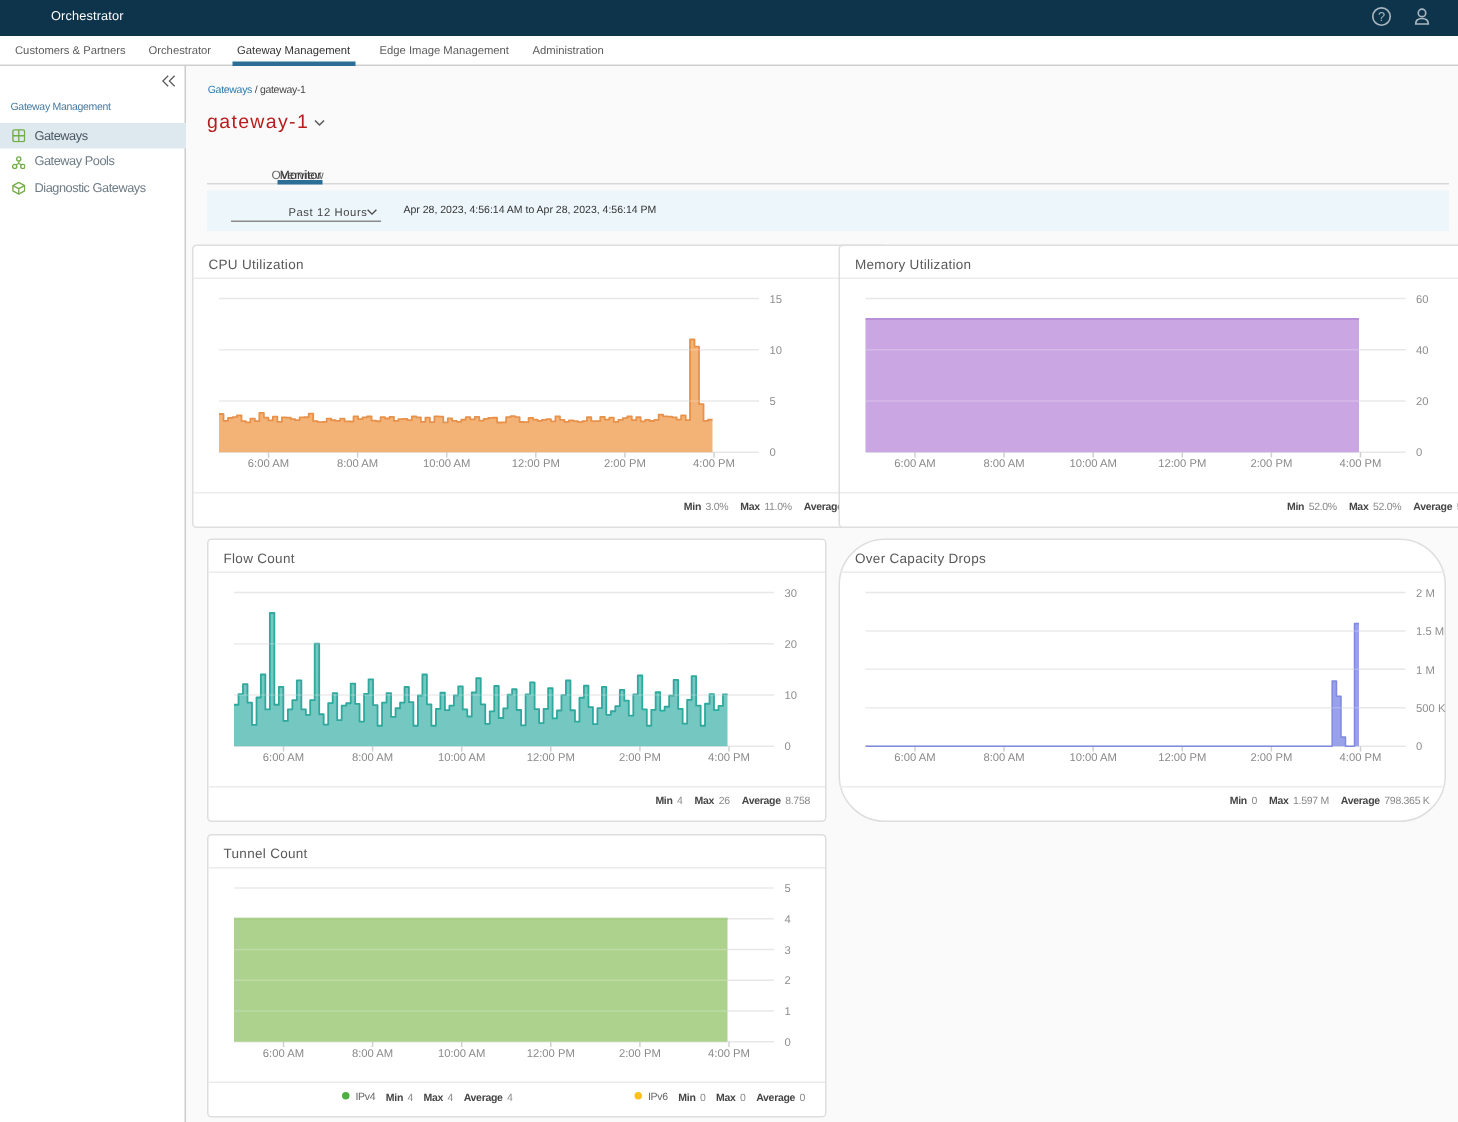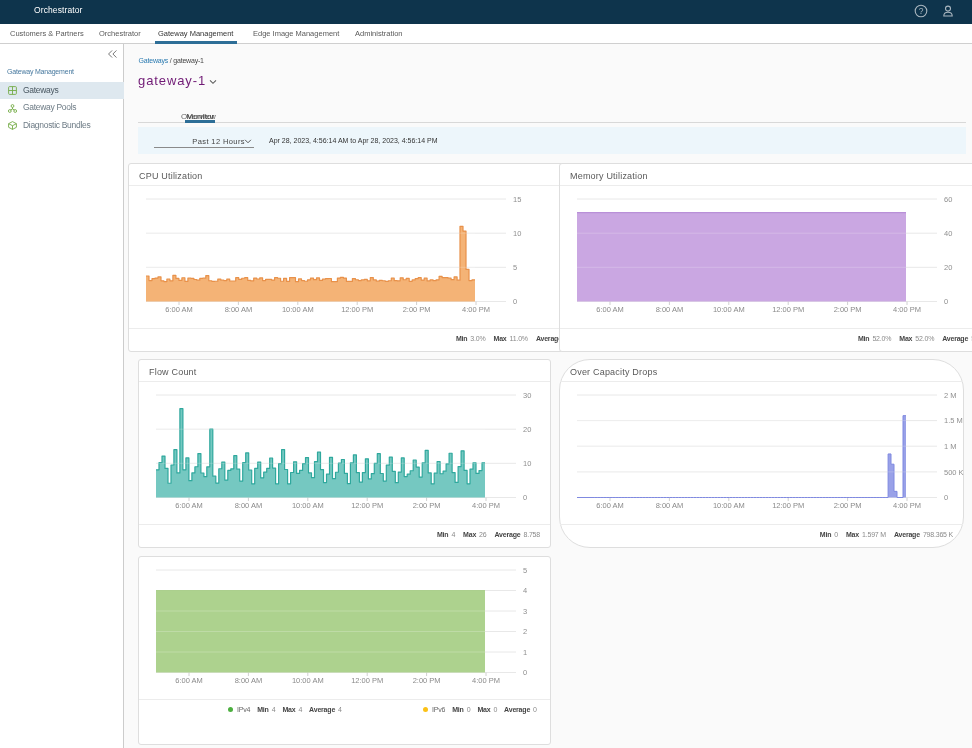--- a/index.html
+++ b/index.html
@@ -14,21 +14,21 @@
 .sidebar { position:absolute; left:0; top:44px; width:124px; height:704px; background:#fff; border-right:1px solid #ccc; }
 .collapse { position:absolute; left:107px; top:5px; }
 .snavtitle { position:absolute; left:7px; top:24px; font-size:7px; font-weight:400; color:#47799f; letter-spacing:-0.2px; }
 .sitem { position:absolute; left:0; width:124px; height:17px; font-size:8.5px; letter-spacing:-0.3px; color:#6d7b85; }
 .sitem.sel { background:#dee8ef; color:#495761; }
 .sitem .txt { position:absolute; left:23px; top:2.5px; }
 .sitem svg { position:absolute; left:7.5px; top:4px; }
 .content { position:absolute; left:125px; top:44px; width:847px; height:704px; background:#fafafa; }
 .bc { position:absolute; left:138.5px; top:56.5px; font-size:7px; letter-spacing:-0.2px; color:#454545; }
 .bc a { color:#2a7ab0; text-decoration:none; }
-.title { position:absolute; left:138px; top:72.5px; font-size:13px; font-weight:400; color:#701a75; letter-spacing:0.9px; }
+.title { position:absolute; left:138px; top:72.5px; font-size:13px; font-weight:400; color:#b91c1c; letter-spacing:0.9px; }
 .tabs { position:absolute; left:138px; top:111.5px; font-size:8px; }
 .tab1 { position:absolute; left:1px; top:0; color:#666; letter-spacing:0.2px;margin-left:42px; }
 .tab2 { position:absolute; left:48.5px; top:0; color:#333; letter-spacing:0.2px; }
 .tabline { position:absolute; left:138px; top:122px; width:828px; height:1px; background:#d8d8d8; }
 .muline { position:absolute; left:185px; top:120px; width:30px; height:3px; background:#2d6e97; }
 .timebar { position:absolute; left:138px; top:127px; width:828px; height:27px; background:#edf6fb; }
 .trange { position:absolute; left:16px; top:0; width:100px; height:20.5px; border-bottom:1px solid #8a8a8a; }
 .trange .t { position:absolute; left:3px; width:88px; text-align:right; top:10px; font-size:7.5px; letter-spacing:0.4px; color:#444; }
 .tdate { position:absolute; left:131px; top:9.5px; font-size:7px; color:#333; letter-spacing:0px; }
 .card { position:absolute; height:189px; background:#fff; border:1px solid #dedede; border-radius:3px; }
@@ -91,21 +91,21 @@
       </svg>
     <span class="txt">Gateway Pools</span>
   </div>
   <div class="sitem" style="top:73px">
     <svg width="9" height="9" viewBox="0 0 9 9">
         <g fill="none" stroke="#74ac46" stroke-width="0.9" stroke-linejoin="round">
       <path d="M 4.5 0.6 L 8.4 2.7 L 8.4 6.3 L 4.5 8.4 L 0.6 6.3 L 0.6 2.7 Z"></path>
       <path d="M 0.6 2.7 L 4.5 4.7 L 8.4 2.7 M 4.5 4.7 L 4.5 8.4"></path>
         </g>
       </svg>
-    <span class="txt">Diagnostic Bundles</span>
+    <span class="txt">Diagnostic Gateways</span>
   </div>
 </div>
 <div class="content"></div>
 <div class="bc"><a>Gateways</a> / gateway-1</div>
 <div class="title">gateway-1<svg width="8" height="6" viewBox="0 0 9 7" style="position:absolute;left:71px;top:6.5px">
       <path d="M 1 1.5 L 4.5 5 L 8 1.5" fill="none" stroke="#5a5a5a" stroke-width="1.2"></path>
     </svg></div>
 <div class="tabs">
     <span class="tab1">Overview</span>
     <span class="tab2">Monitor</span>
@@ -254,20 +254,21 @@
         <line x1="17.0" y1="38.6" x2="346.0" y2="38.6" stroke="#ffffff" stroke-opacity="0.22" stroke-width="1"></line>
         <line x1="17.0" y1="64.2" x2="346.0" y2="64.2" stroke="#ffffff" stroke-opacity="0.22" stroke-width="1"></line>
         <line x1="17.0" y1="89.9" x2="346.0" y2="89.9" stroke="#ffffff" stroke-opacity="0.22" stroke-width="1"></line>
       </svg>
     </div>
     <div class="cfoot">
       <div class="fstats"><span class="fk">Min</span><span class="fv">0</span><span class="fk">Max</span><span class="fv">1.597 M</span><span class="fk">Average</span><span class="fv">798.365 K</span></div>
     </div>
   </div>
 <div class="card" style="left:138px;top:556px;width:413px;">
+    <div class="chead">Tunnel Count</div>
     <div class="cbody">
       <svg width="413" height="142" viewBox="0 0 413 142" style="display:block">
         <line x1="17.0" y1="13.0" x2="377.0" y2="13.0" stroke="#e8e8e8" stroke-width="1"></line>
         <text x="384.0" y="15.8" font-size="7.5" fill="#8f8f8f">5</text>
         <line x1="17.0" y1="33.5" x2="377.0" y2="33.5" stroke="#e8e8e8" stroke-width="1"></line>
         <text x="384.0" y="36.3" font-size="7.5" fill="#8f8f8f">4</text>
         <line x1="17.0" y1="54.0" x2="377.0" y2="54.0" stroke="#e8e8e8" stroke-width="1"></line>
         <text x="384.0" y="56.8" font-size="7.5" fill="#8f8f8f">3</text>
         <line x1="17.0" y1="74.5" x2="377.0" y2="74.5" stroke="#e8e8e8" stroke-width="1"></line>
         <text x="384.0" y="77.3" font-size="7.5" fill="#8f8f8f">2</text>

